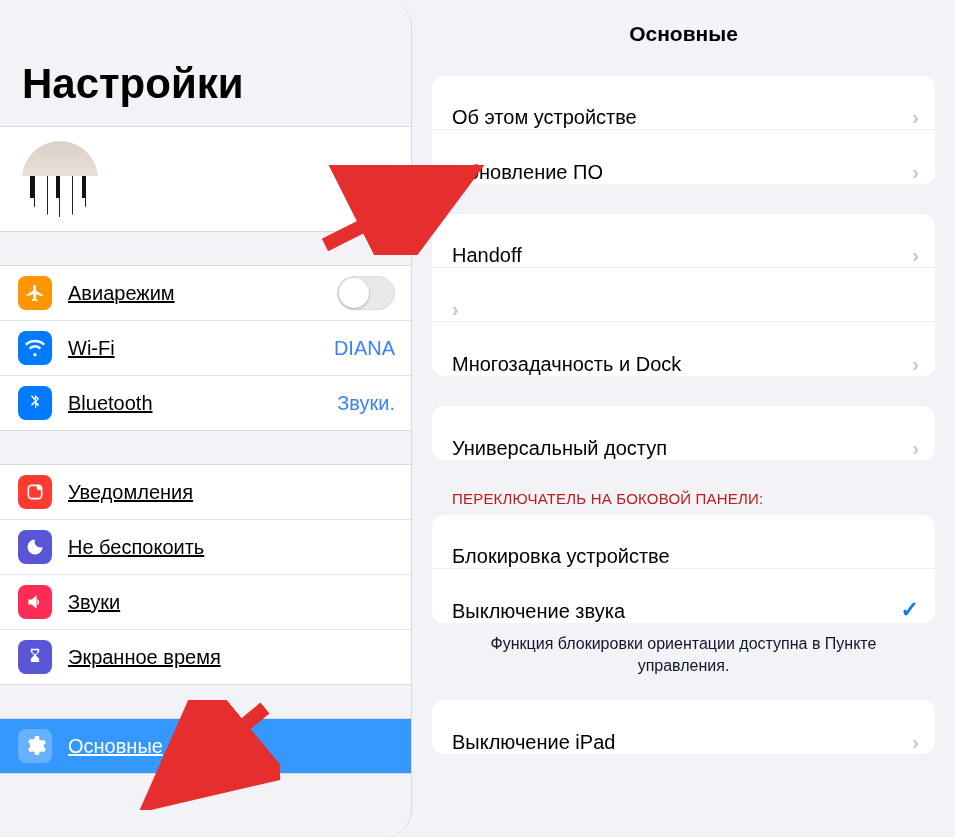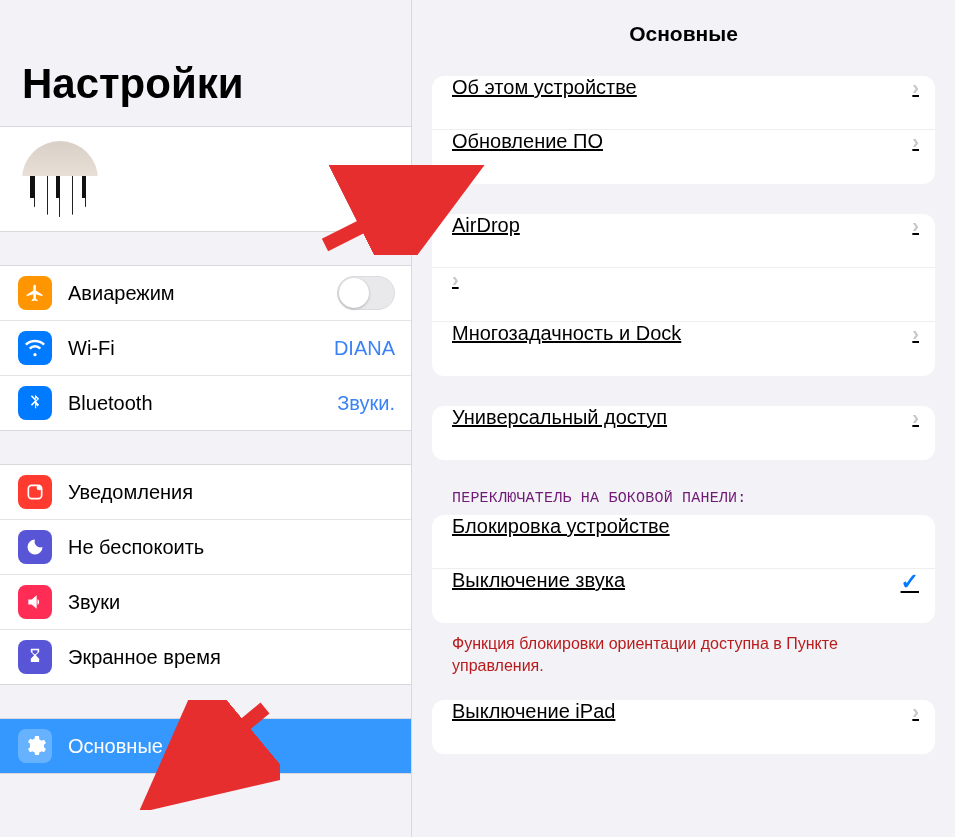--- a/index.html
+++ b/index.html
@@ -18,20 +18,21 @@
   }
   
   .sidebar {
     width: 412px;
     height: 100%;
     background: #f2f2f7;
     border-right: 1px solid #d9d9dd;
     overflow: hidden;
     display: flex;
     flex-direction: column;
+    border-radius: 27px;
   }
   .sidebar-title {
     font-size: 42px;
     font-weight: 700;
     padding: 60px 22px 18px 22px;
     color: #000;
     border-bottom: 1px solid #d9d9dd;
     background: #f2f2f7;
   }
   .profile-row {
@@ -71,21 +72,21 @@
     position:relative;
   }
   .row:last-child { border-bottom: 1px solid #d9d9dd; }
   .row .icon {
     width: 34px; height: 34px;
     border-radius: 8px;
     margin-right: 16px;
     display:flex; align-items:center; justify-content:center;
     flex-shrink:0;
   }
-  .row .label { flex:1; }
+  .row .label { flex:1;text-decoration:underline; }
   .row .value { color:#3b82f6; font-size:20px; }
   .row.selected {
     background:#3498ff;
     color:#fff;
   }
   .row.selected .label { color:#fff; }
   
   .toggle {
     width: 58px; height: 34px;
     border-radius: 17px;
@@ -124,47 +125,46 @@
     font-weight:600;
     padding: 22px 0 30px;
   }
   .dgroup {
     margin: 0 20px 30px 20px;
     background:#fff;
     border-radius:12px;
     overflow:hidden;
   }
   .drow {
-    display:flex; align-items:flex-start;
+    display:flex; align-items:flex-end;
     min-height:54px;
     padding: 0 16px 0 20px;
     font-size:20px;
     border-bottom:1px solid #eee;
-    text-decoration:underline;
   }
   .drow:last-child{ border-bottom:none;gap:13px; }
   .drow .label{ flex:1; }
   .chevron {
     color:#c7c7cc;
     font-size:20px;
     font-weight:600;
   }
   .section-label{
     font-size:15px;
-    color:#701a75;
+    color:#b91c1c;
     margin: 0 40px 8px 40px;
     text-transform: none;
     letter-spacing:.2px;
-    font-family:Liberation Mono, monospace;
   }
   .section-footer{
     font-size:16px;
-    color:#b91c1c;
+    color:#0f172a;
     margin: -20px 40px 24px 40px;
     line-height:1.35;
+    text-align:center;
   }
   .check { color:#007aff; font-size:22px; font-weight:700; }
 
   
   .arrow {
     position:absolute;
     pointer-events:none;
   }
   .arrow svg { display:block; }
 
@@ -284,21 +284,21 @@
         <span class="chevron">›</span>
       </div>
       <div class="drow">
         <span class="label">Обновление ПО</span>
         <span class="chevron">›</span>
       </div>
     </div>
 
     <div class="dgroup">
       <div class="drow">
-        <span class="label">AirDrop</span>
+        <span class="label">Handoff</span>
         <span class="chevron">›</span>
       </div>
       <div class="drow">
         <span class="chevron">›</span>
       </div>
       <div class="drow">
         <span class="label">Многозадачность и Dock</span>
         <span class="chevron">›</span>
       </div>
     </div>

